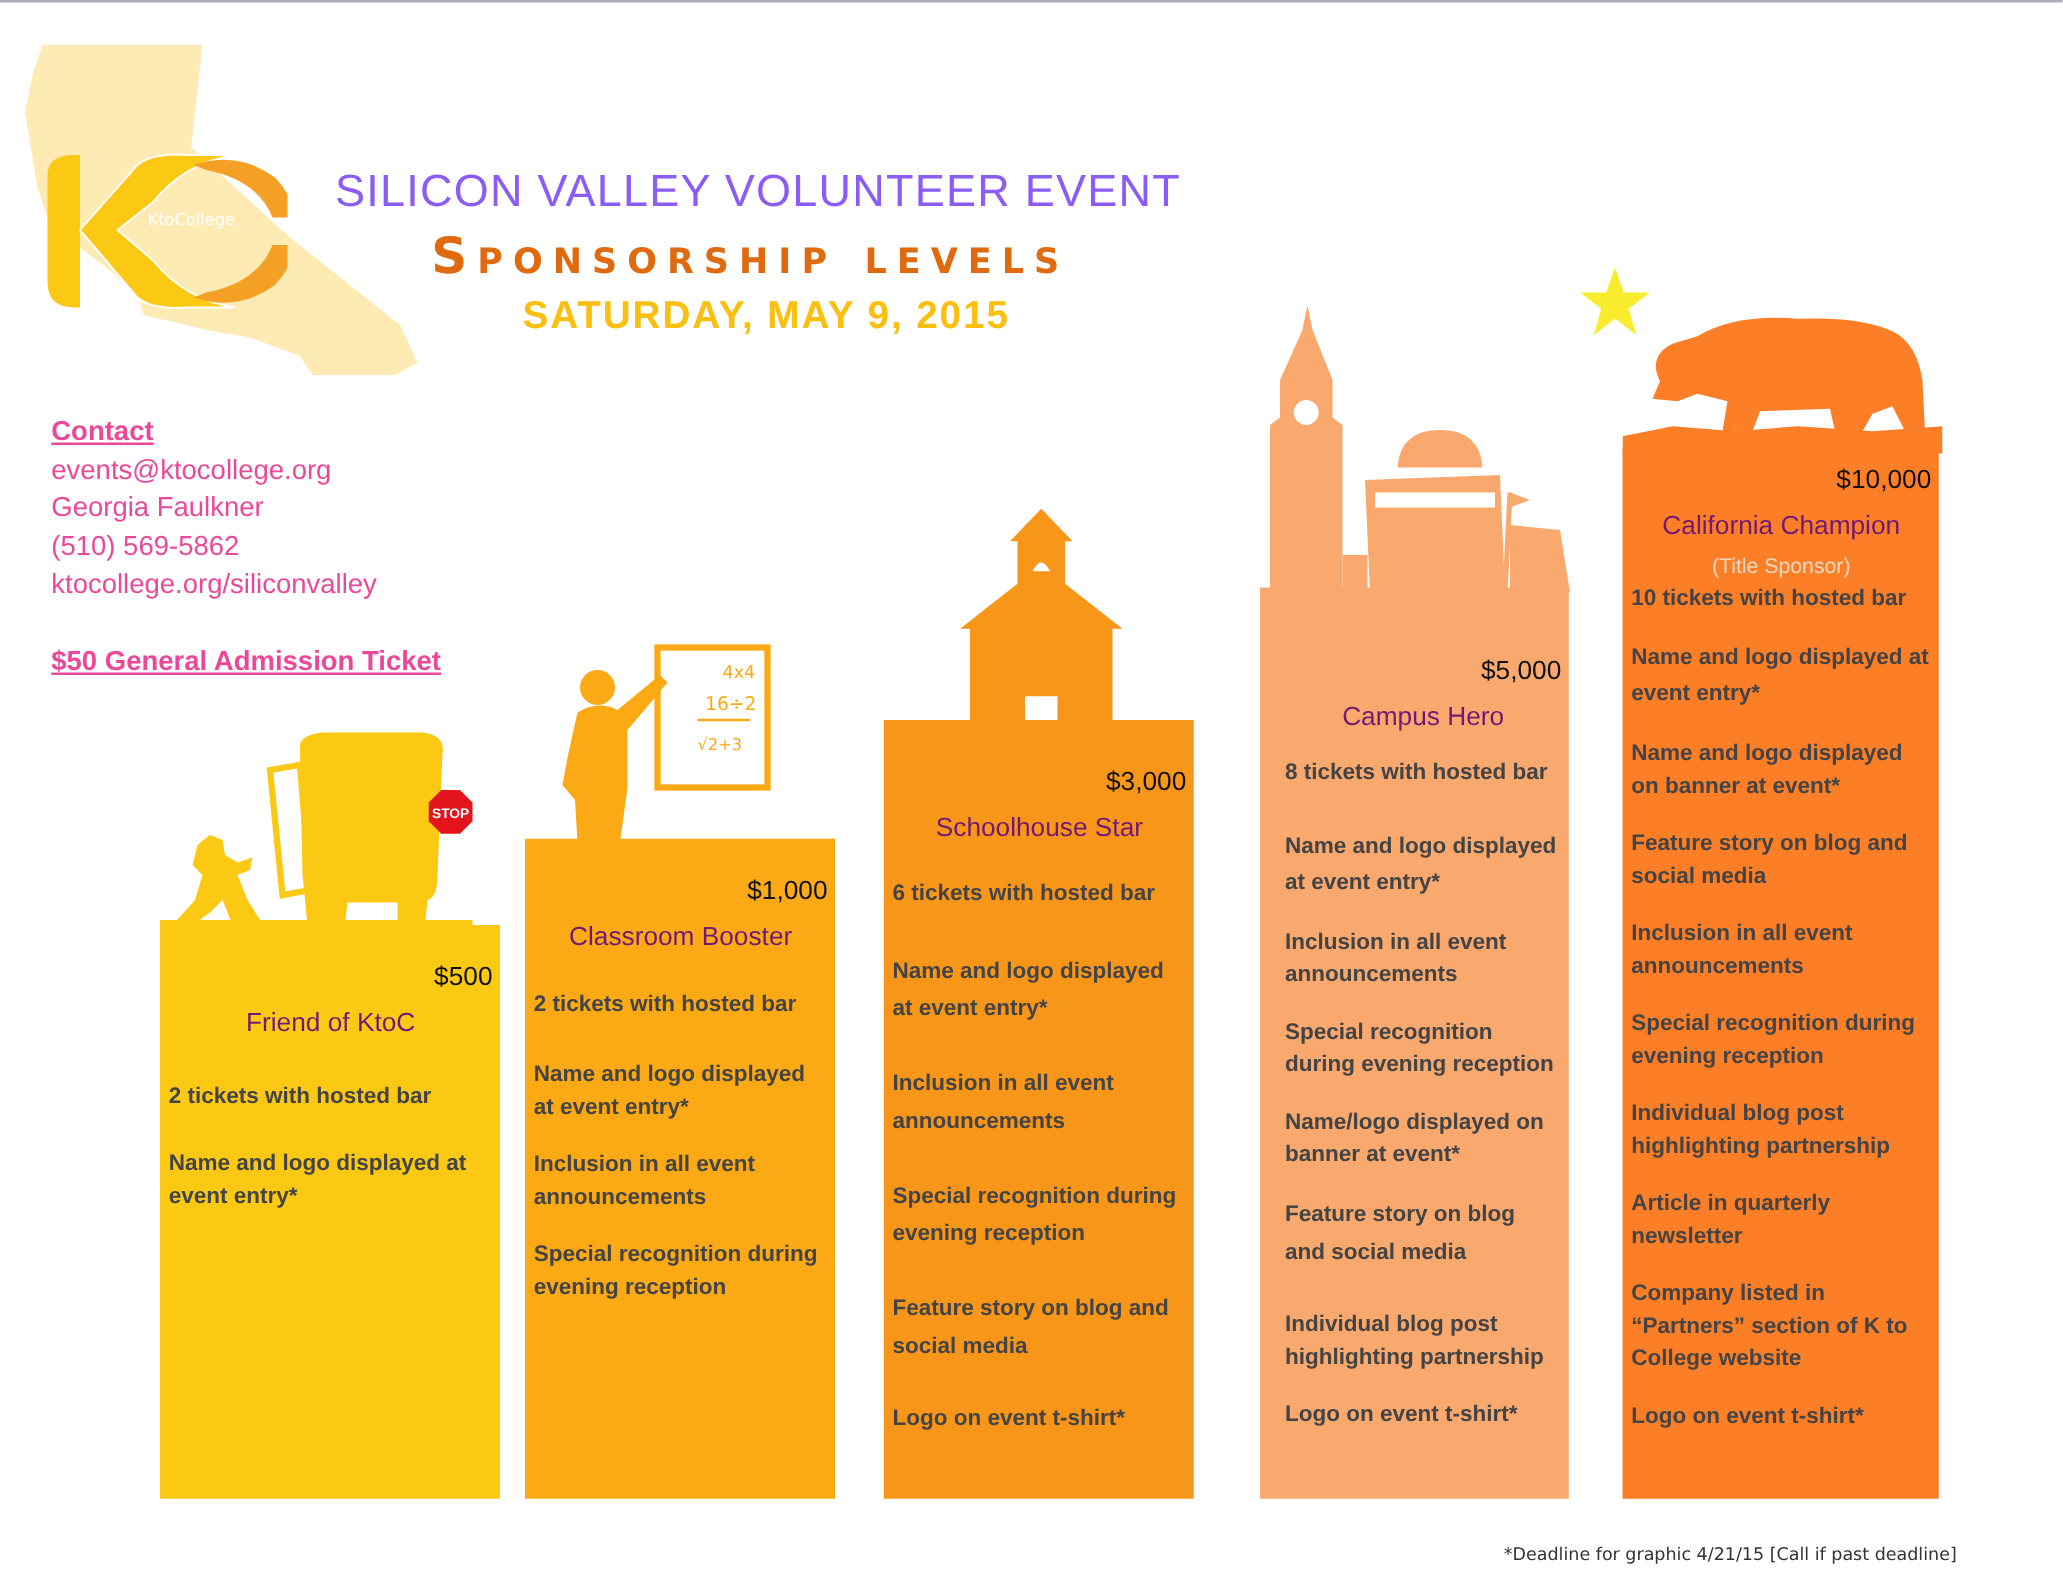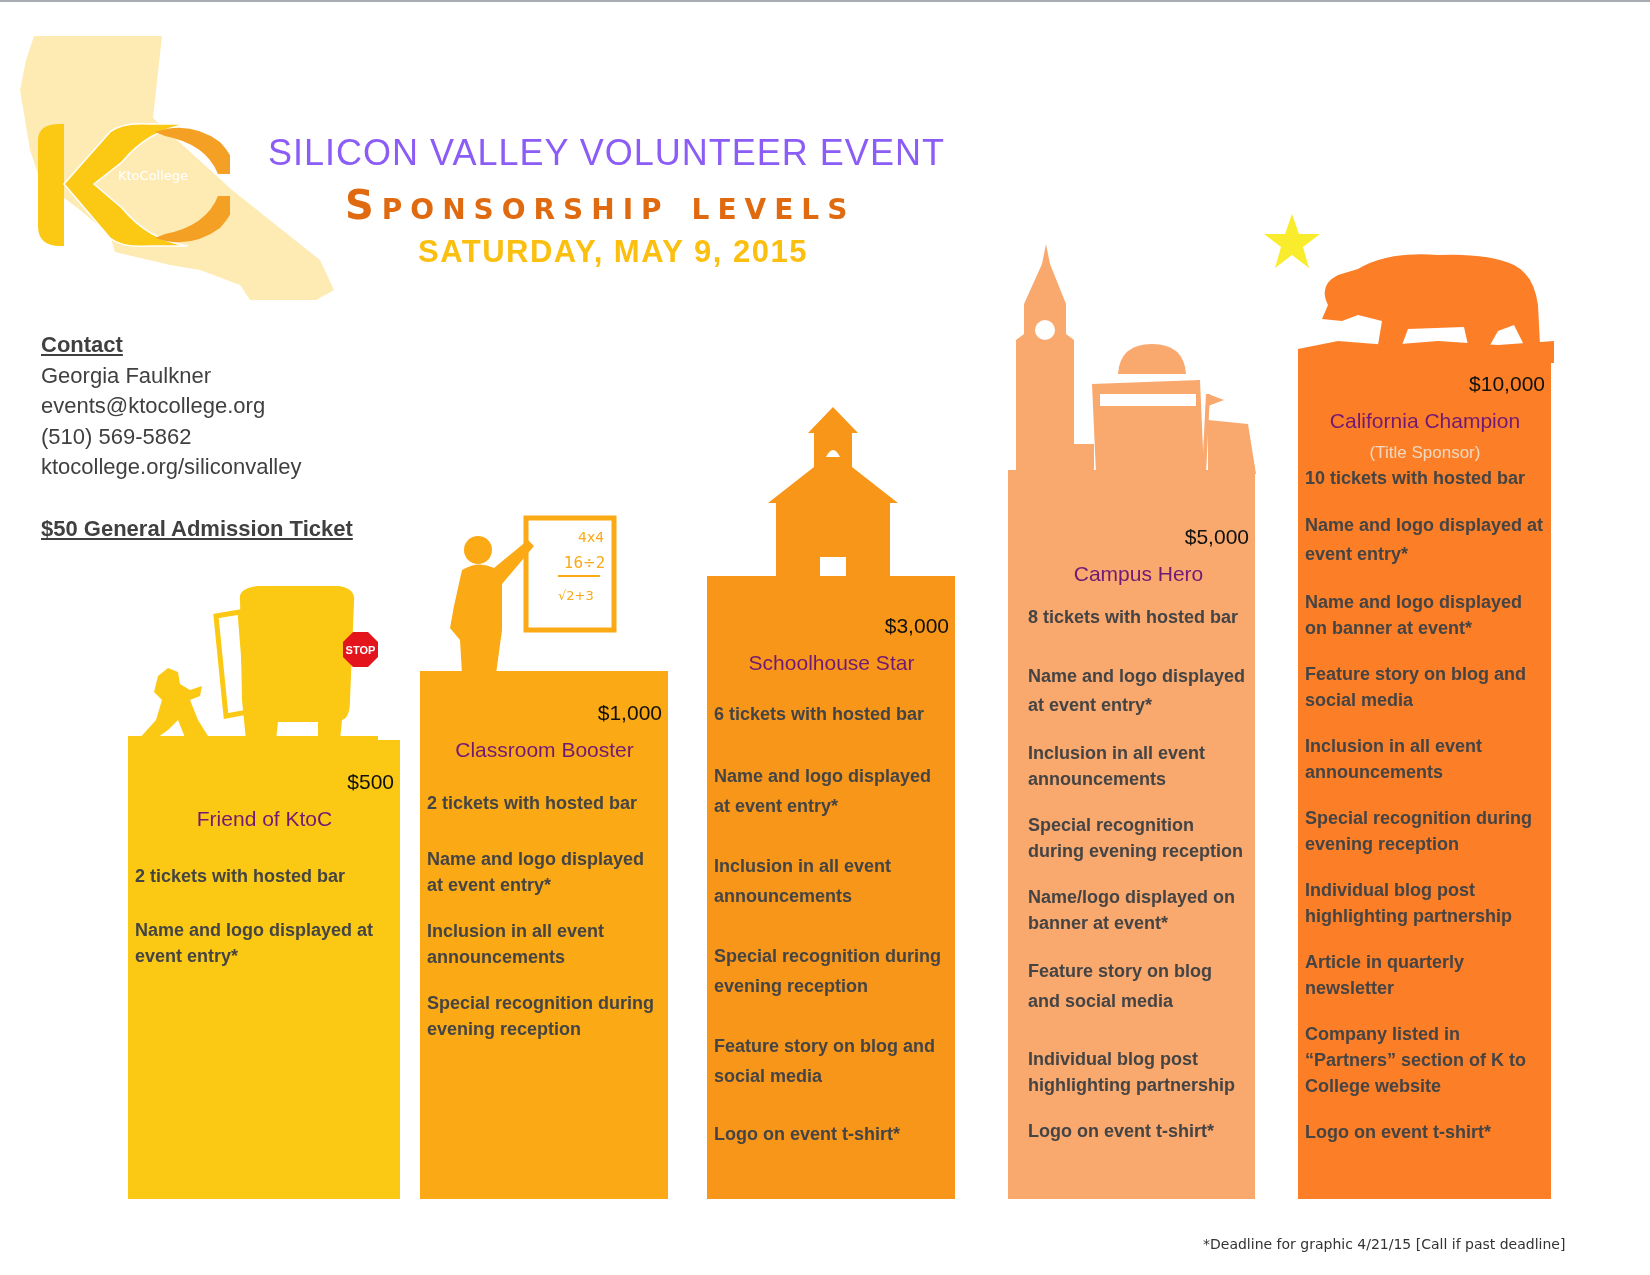--- a/index.html
+++ b/index.html
@@ -2,21 +2,21 @@
 <html><head>
 <meta charset="utf-8">
 <style>
   html,body{margin:0;padding:0;background:#ffffff;}
   body{width:1650px;height:1275px;position:relative;overflow:hidden;font-family:"DejaVu Sans","Liberation Sans",sans-serif;}
   .topline{position:absolute;left:0;top:0;width:1650px;height:2px;background:#a9adb3;}
   .abs{position:absolute;}
   .title1{left:268px;top:132px;font-family:"Liberation Sans",sans-serif;font-size:36px;color:#8b5cf6;letter-spacing:1px;white-space:nowrap;}
   .title2{left:345px;top:182px;font-family:"DejaVu Sans",sans-serif;font-weight:bold;font-size:40px;color:#e06a10;letter-spacing:8px;white-space:nowrap;font-variant:small-caps;}
   .title3{left:418px;top:234px;font-family:"Liberation Sans",sans-serif;font-weight:bold;font-size:31px;color:#fbbf0f;letter-spacing:1.5px;white-space:nowrap;}
-  .contact{left:41px;top:330px;color:#404040;font-family:"Liberation Sans",sans-serif;font-size:22px;line-height:30.5px;}
+  .contact{left:41px;top:330px;color:#ec4899;font-family:"Liberation Sans",sans-serif;font-size:22px;line-height:30.5px;}
   .contact .hd{font-weight:bold;text-decoration:underline;}
   .contact .ga{font-weight:bold;text-decoration:underline;margin-top:31px;display:block;}
   .col{position:absolute;box-sizing:border-box;padding:0 6px 0 7px;color:#444;font-family:"Liberation Sans",sans-serif;}
   .col .price{text-align:right;color:#111;font-size:21px;}
   .col .name{text-align:center;color:#701a75;font-size:21px;margin-top:13px;}
   .col .sub{text-align:center;color:#eed9c0;font-size:17px;margin-top:10px;}
   .col ul{list-style:none;margin:0;padding:0;}
   .col li{font-size:18px;font-weight:bold;line-height:26px;margin-bottom:20px;}
   .c1{left:128px;top:740px;width:272px;height:459px;background:#fbc914;padding-top:30px;}
   .c2{left:420px;top:671px;width:248px;height:528px;background:#fba914;padding-top:30px;}
@@ -45,22 +45,22 @@
     <text x="88" y="58" font-family="DejaVu Sans, sans-serif" font-size="13" fill="#ffffff">KtoCollege</text>
   </svg>
 </div>
 
 <div class="abs title1">SILICON VALLEY VOLUNTEER EVENT</div>
 <div class="abs title2">Sponsorship levels</div>
 <div class="abs title3">SATURDAY, MAY 9, 2015</div>
 
 <div class="abs contact">
   <div class="hd">Contact</div>
+  <div>events@ktocollege.org</div>
   <div>Georgia Faulkner</div>
-  <div>events@ktocollege.org</div>
   <div>(510) 569-5862</div>
   <div>ktocollege.org/siliconvalley</div>
   <div class="ga">$50 General Admission Ticket</div>
 </div>
 
 <div class="abs" style="left:128px;top:580px;">
   <svg width="280" height="162" viewBox="0 0 280 162">
     <path d="M112,20 Q110,8 130,6 L210,6 Q228,8 226,22 L222,120 Q222,138 214,140 L212,160 L190,160 L190,142 L150,142 L148,160 L118,160 L114,120 Z" fill="#fbc914"></path>
     <path d="M88,36 L112,32 L120,132 L98,136 Z" fill="none" stroke="#fbc914" stroke-width="5"></path>
     <path d="M30,96 L40,88 L50,92 L52,104 L62,110 L74,106 L72,116 L62,120 L70,140 L80,156 L58,160 L50,140 L40,150 L26,160 L10,160 L28,140 L34,120 L26,112 Z" fill="#fbc914"></path>

